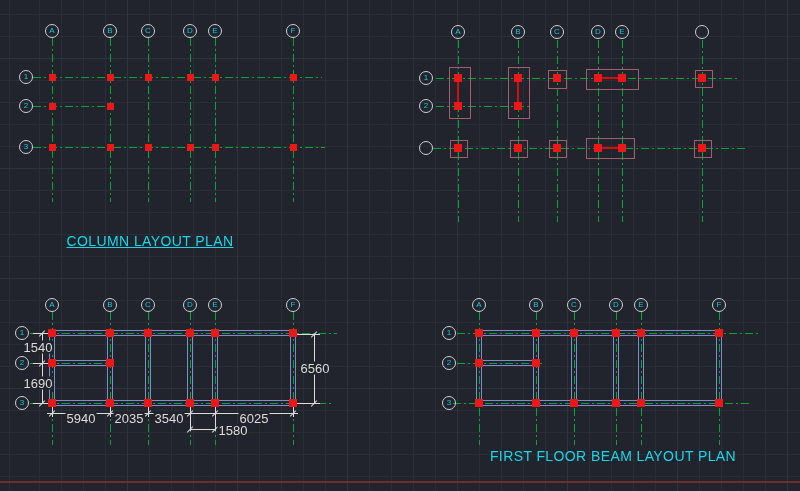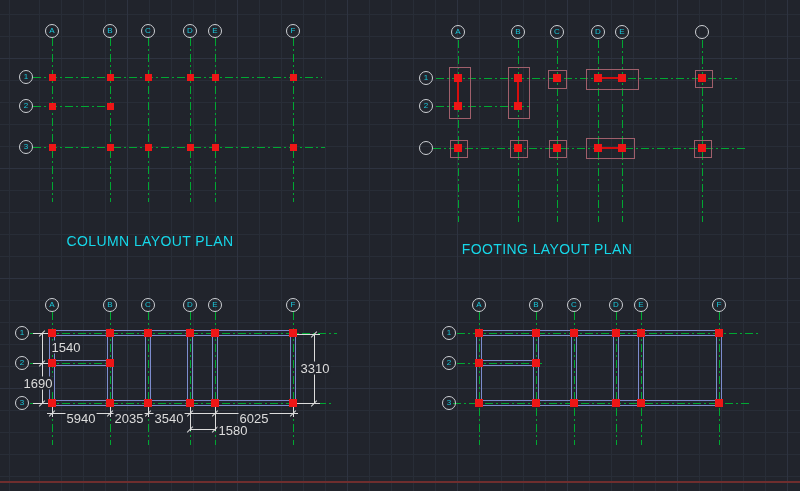--- a/index.html
+++ b/index.html
@@ -58,21 +58,21 @@
     <div class="abs" style="left: 289.5px; top: 143.5px; width: 7px; height: 7px; background: rgb(238, 22, 22);"></div>
     <div class="bubble" style="left: 45px; top: 24px; border-color: rgb(205, 208, 212); color: rgb(26, 200, 220);"><span>A</span></div>
     <div class="bubble" style="left: 103px; top: 24px; border-color: rgb(205, 208, 212); color: rgb(26, 200, 220);"><span>B</span></div>
     <div class="bubble" style="left: 141px; top: 24px; border-color: rgb(205, 208, 212); color: rgb(26, 200, 220);"><span>C</span></div>
     <div class="bubble" style="left: 183px; top: 24px; border-color: rgb(205, 208, 212); color: rgb(26, 200, 220);"><span>D</span></div>
     <div class="bubble" style="left: 208px; top: 24px; border-color: rgb(205, 208, 212); color: rgb(26, 200, 220);"><span>E</span></div>
     <div class="bubble" style="left: 286px; top: 24px; border-color: rgb(205, 208, 212); color: rgb(26, 200, 220);"><span>F</span></div>
     <div class="bubble" style="left: 19px; top: 70px; border-color: rgb(205, 208, 212); color: rgb(26, 200, 220);"><span>1</span></div>
     <div class="bubble" style="left: 19px; top: 99px; border-color: rgb(205, 208, 212); color: rgb(26, 200, 220);"><span>2</span></div>
     <div class="bubble" style="left: 19px; top: 140px; border-color: rgb(205, 208, 212); color: rgb(26, 200, 220);"><span>3</span></div>
-    <div class="title" style="left: 150px; top: 234px; color: rgb(22, 215, 233);">COLUMN LAYOUT PLAN</div>
+    <div class="title" style="left: 150px; top: 234px; color: rgb(22, 215, 233); text-decoration: underline;">COLUMN LAYOUT PLAN</div>
     <div class="abs" style="left: 457.5px; top: 40px; width: 1px; height: 182px; background-image: repeating-linear-gradient(rgb(0, 168, 50) 0px, rgb(0, 168, 50) 8px, transparent 8px, transparent 11px, rgb(0, 168, 50) 11px, rgb(0, 168, 50) 13px, transparent 13px, transparent 16px);"></div>
     <div class="abs" style="left: 517.5px; top: 40px; width: 1px; height: 182px; background-image: repeating-linear-gradient(rgb(0, 168, 50) 0px, rgb(0, 168, 50) 8px, transparent 8px, transparent 11px, rgb(0, 168, 50) 11px, rgb(0, 168, 50) 13px, transparent 13px, transparent 16px);"></div>
     <div class="abs" style="left: 556.5px; top: 40px; width: 1px; height: 182px; background-image: repeating-linear-gradient(rgb(0, 168, 50) 0px, rgb(0, 168, 50) 8px, transparent 8px, transparent 11px, rgb(0, 168, 50) 11px, rgb(0, 168, 50) 13px, transparent 13px, transparent 16px);"></div>
     <div class="abs" style="left: 597.5px; top: 40px; width: 1px; height: 182px; background-image: repeating-linear-gradient(rgb(0, 168, 50) 0px, rgb(0, 168, 50) 8px, transparent 8px, transparent 11px, rgb(0, 168, 50) 11px, rgb(0, 168, 50) 13px, transparent 13px, transparent 16px);"></div>
     <div class="abs" style="left: 621.5px; top: 40px; width: 1px; height: 182px; background-image: repeating-linear-gradient(rgb(0, 168, 50) 0px, rgb(0, 168, 50) 8px, transparent 8px, transparent 11px, rgb(0, 168, 50) 11px, rgb(0, 168, 50) 13px, transparent 13px, transparent 16px);"></div>
     <div class="abs" style="left: 701.5px; top: 40px; width: 1px; height: 182px; background-image: repeating-linear-gradient(rgb(0, 168, 50) 0px, rgb(0, 168, 50) 8px, transparent 8px, transparent 11px, rgb(0, 168, 50) 11px, rgb(0, 168, 50) 13px, transparent 13px, transparent 16px);"></div>
     <div class="abs" style="left: 436px; top: 77.5px; width: 304px; height: 1px; background-image: repeating-linear-gradient(90deg, rgb(0, 168, 50) 0px, rgb(0, 168, 50) 8px, transparent 8px, transparent 11px, rgb(0, 168, 50) 11px, rgb(0, 168, 50) 13px, transparent 13px, transparent 16px);"></div>
     <div class="abs" style="left: 436px; top: 105.5px; width: 96px; height: 1px; background-image: repeating-linear-gradient(90deg, rgb(0, 168, 50) 0px, rgb(0, 168, 50) 8px, transparent 8px, transparent 11px, rgb(0, 168, 50) 11px, rgb(0, 168, 50) 13px, transparent 13px, transparent 16px);"></div>
     <div class="abs" style="left: 433px; top: 147.5px; width: 315px; height: 1px; background-image: repeating-linear-gradient(90deg, rgb(0, 168, 50) 0px, rgb(0, 168, 50) 8px, transparent 8px, transparent 11px, rgb(0, 168, 50) 11px, rgb(0, 168, 50) 13px, transparent 13px, transparent 16px);"></div>
     <div class="abs" style="left: 449px; top: 67px; width: 20px; height: 50px; border: 1px solid rgb(160, 95, 107);"></div>
@@ -105,21 +105,20 @@
     <div class="abs" style="left: 698px; top: 144px; width: 8px; height: 8px; background: rgb(238, 22, 22);"></div>
     <div class="bubble" style="left: 451px; top: 25px; border-color: rgb(205, 208, 212); color: rgb(26, 200, 220);"><span>A</span></div>
     <div class="bubble" style="left: 511px; top: 25px; border-color: rgb(205, 208, 212); color: rgb(26, 200, 220);"><span>B</span></div>
     <div class="bubble" style="left: 550px; top: 25px; border-color: rgb(205, 208, 212); color: rgb(26, 200, 220);"><span>C</span></div>
     <div class="bubble" style="left: 591px; top: 25px; border-color: rgb(205, 208, 212); color: rgb(26, 200, 220);"><span>D</span></div>
     <div class="bubble" style="left: 615px; top: 25px; border-color: rgb(205, 208, 212); color: rgb(26, 200, 220);"><span>E</span></div>
     <div class="bubble" style="left: 695px; top: 25px; border-color: rgb(205, 208, 212); color: rgb(26, 200, 220);"><span></span></div>
     <div class="bubble" style="left: 419px; top: 71px; border-color: rgb(205, 208, 212); color: rgb(26, 200, 220);"><span>1</span></div>
     <div class="bubble" style="left: 419px; top: 99px; border-color: rgb(205, 208, 212); color: rgb(26, 200, 220);"><span>2</span></div>
     <div class="bubble" style="left: 419px; top: 141px; border-color: rgb(205, 208, 212); color: rgb(26, 200, 220);"><span></span></div>
-    <div class="title" style="left: 547px; top: 242px; color: rgb(22, 215, 233);">FOOTING LAYOUT PLAN</div>
     <div class="abs" style="left: 51.5px; top: 312px; width: 1px; height: 133px; background-image: repeating-linear-gradient(rgb(0, 168, 50) 0px, rgb(0, 168, 50) 8px, transparent 8px, transparent 11px, rgb(0, 168, 50) 11px, rgb(0, 168, 50) 13px, transparent 13px, transparent 16px);"></div>
     <div class="abs" style="left: 109.5px; top: 312px; width: 1px; height: 133px; background-image: repeating-linear-gradient(rgb(0, 168, 50) 0px, rgb(0, 168, 50) 8px, transparent 8px, transparent 11px, rgb(0, 168, 50) 11px, rgb(0, 168, 50) 13px, transparent 13px, transparent 16px);"></div>
     <div class="abs" style="left: 147.5px; top: 312px; width: 1px; height: 133px; background-image: repeating-linear-gradient(rgb(0, 168, 50) 0px, rgb(0, 168, 50) 8px, transparent 8px, transparent 11px, rgb(0, 168, 50) 11px, rgb(0, 168, 50) 13px, transparent 13px, transparent 16px);"></div>
     <div class="abs" style="left: 189.5px; top: 312px; width: 1px; height: 133px; background-image: repeating-linear-gradient(rgb(0, 168, 50) 0px, rgb(0, 168, 50) 8px, transparent 8px, transparent 11px, rgb(0, 168, 50) 11px, rgb(0, 168, 50) 13px, transparent 13px, transparent 16px);"></div>
     <div class="abs" style="left: 214.5px; top: 312px; width: 1px; height: 133px; background-image: repeating-linear-gradient(rgb(0, 168, 50) 0px, rgb(0, 168, 50) 8px, transparent 8px, transparent 11px, rgb(0, 168, 50) 11px, rgb(0, 168, 50) 13px, transparent 13px, transparent 16px);"></div>
     <div class="abs" style="left: 292.5px; top: 312px; width: 1px; height: 133px; background-image: repeating-linear-gradient(rgb(0, 168, 50) 0px, rgb(0, 168, 50) 8px, transparent 8px, transparent 11px, rgb(0, 168, 50) 11px, rgb(0, 168, 50) 13px, transparent 13px, transparent 16px);"></div>
     <div class="abs" style="left: 30px; top: 332.5px; width: 307px; height: 1px; background-image: repeating-linear-gradient(90deg, rgb(0, 168, 50) 0px, rgb(0, 168, 50) 8px, transparent 8px, transparent 11px, rgb(0, 168, 50) 11px, rgb(0, 168, 50) 13px, transparent 13px, transparent 16px);"></div>
     <div class="abs" style="left: 30px; top: 362.5px; width: 82px; height: 1px; background-image: repeating-linear-gradient(90deg, rgb(0, 168, 50) 0px, rgb(0, 168, 50) 8px, transparent 8px, transparent 11px, rgb(0, 168, 50) 11px, rgb(0, 168, 50) 13px, transparent 13px, transparent 16px);"></div>
     <div class="abs" style="left: 30px; top: 402.5px; width: 303px; height: 1px; background-image: repeating-linear-gradient(90deg, rgb(0, 168, 50) 0px, rgb(0, 168, 50) 8px, transparent 8px, transparent 11px, rgb(0, 168, 50) 11px, rgb(0, 168, 50) 13px, transparent 13px, transparent 16px);"></div>
     <div class="abs" style="left: 52px; top: 330px; width: 241px; height: 1px; background: rgb(125, 140, 205);"></div>
@@ -161,23 +160,23 @@
     <div class="abs" style="left: 310px; top: 333.5px; width: 8px; height: 1px; background: rgb(220, 220, 220); transform: rotate(-45deg);"></div>
     <div class="abs" style="left: 310px; top: 402.5px; width: 8px; height: 1px; background: rgb(220, 220, 220); transform: rotate(-45deg);"></div>
     <div class="abs" style="left: 48px; top: 412.5px; width: 8px; height: 1px; background: rgb(220, 220, 220); transform: rotate(-45deg);"></div>
     <div class="abs" style="left: 106px; top: 412.5px; width: 8px; height: 1px; background: rgb(220, 220, 220); transform: rotate(-45deg);"></div>
     <div class="abs" style="left: 144px; top: 412.5px; width: 8px; height: 1px; background: rgb(220, 220, 220); transform: rotate(-45deg);"></div>
     <div class="abs" style="left: 186px; top: 412.5px; width: 8px; height: 1px; background: rgb(220, 220, 220); transform: rotate(-45deg);"></div>
     <div class="abs" style="left: 211px; top: 412.5px; width: 8px; height: 1px; background: rgb(220, 220, 220); transform: rotate(-45deg);"></div>
     <div class="abs" style="left: 289px; top: 412.5px; width: 8px; height: 1px; background: rgb(220, 220, 220); transform: rotate(-45deg);"></div>
     <div class="abs" style="left: 186px; top: 428.5px; width: 8px; height: 1px; background: rgb(220, 220, 220); transform: rotate(-45deg);"></div>
     <div class="abs" style="left: 211px; top: 428.5px; width: 8px; height: 1px; background: rgb(220, 220, 220); transform: rotate(-45deg);"></div>
-    <div class="dimtext" style="left: 38px; top: 347px; color: rgb(220, 220, 220); background: rgb(33, 36, 44); margin-left: 28px;">1540</div>
+    <div class="dimtext" style="left: 38px; top: 347px; color: rgb(220, 220, 220); background: rgb(33, 36, 44);">1540</div>
     <div class="dimtext" style="left: 38px; top: 383px; color: rgb(220, 220, 220); background: rgb(33, 36, 44);">1690</div>
-    <div class="dimtext" style="left: 315px; top: 368px; color: rgb(220, 220, 220); background: rgb(33, 36, 44);">3310</div>
+    <div class="dimtext" style="left: 315px; top: 368px; color: rgb(220, 220, 220); background: rgb(33, 36, 44);">6560</div>
     <div class="dimtext" style="left: 81px; top: 418px; color: rgb(220, 220, 220); background: rgb(33, 36, 44);">5940</div>
     <div class="dimtext" style="left: 129px; top: 418px; color: rgb(220, 220, 220); background: rgb(33, 36, 44);">2035</div>
     <div class="dimtext" style="left: 169px; top: 418px; color: rgb(220, 220, 220); background: rgb(33, 36, 44);">3540</div>
     <div class="dimtext" style="left: 254px; top: 418px; color: rgb(220, 220, 220); background: rgb(33, 36, 44);">6025</div>
     <div class="dimtext" style="left: 233px; top: 430px; color: rgb(220, 220, 220); background: rgb(33, 36, 44);">1580</div>
     <div class="abs" style="left: 48px; top: 329px; width: 8px; height: 8px; background: rgb(238, 22, 22);"></div>
     <div class="abs" style="left: 106px; top: 329px; width: 8px; height: 8px; background: rgb(238, 22, 22);"></div>
     <div class="abs" style="left: 144px; top: 329px; width: 8px; height: 8px; background: rgb(238, 22, 22);"></div>
     <div class="abs" style="left: 186px; top: 329px; width: 8px; height: 8px; background: rgb(238, 22, 22);"></div>
     <div class="abs" style="left: 211px; top: 329px; width: 8px; height: 8px; background: rgb(238, 22, 22);"></div>
@@ -242,14 +241,15 @@
     <div class="abs" style="left: 715px; top: 399px; width: 8px; height: 8px; background: rgb(238, 22, 22);"></div>
     <div class="bubble" style="left: 472px; top: 298px; border-color: rgb(205, 208, 212); color: rgb(26, 200, 220);"><span>A</span></div>
     <div class="bubble" style="left: 529px; top: 298px; border-color: rgb(205, 208, 212); color: rgb(26, 200, 220);"><span>B</span></div>
     <div class="bubble" style="left: 567px; top: 298px; border-color: rgb(205, 208, 212); color: rgb(26, 200, 220);"><span>C</span></div>
     <div class="bubble" style="left: 609px; top: 298px; border-color: rgb(205, 208, 212); color: rgb(26, 200, 220);"><span>D</span></div>
     <div class="bubble" style="left: 634px; top: 298px; border-color: rgb(205, 208, 212); color: rgb(26, 200, 220);"><span>E</span></div>
     <div class="bubble" style="left: 712px; top: 298px; border-color: rgb(205, 208, 212); color: rgb(26, 200, 220);"><span>F</span></div>
     <div class="bubble" style="left: 442px; top: 326px; border-color: rgb(205, 208, 212); color: rgb(26, 200, 220);"><span>1</span></div>
     <div class="bubble" style="left: 442px; top: 356px; border-color: rgb(205, 208, 212); color: rgb(26, 200, 220);"><span>2</span></div>
     <div class="bubble" style="left: 442px; top: 396px; border-color: rgb(205, 208, 212); color: rgb(26, 200, 220);"><span>3</span></div>
+    <div class="title" style="left: 613px; top: 449px; color: rgb(22, 215, 233);">FIRST FLOOR BEAM LAYOUT PLAN</div>
     <div class="abs" style="left: 0px; top: 481px; width: 800px; height: 2px; background: rgb(111, 46, 46);"></div>
   </div>
 
 </body></html>

